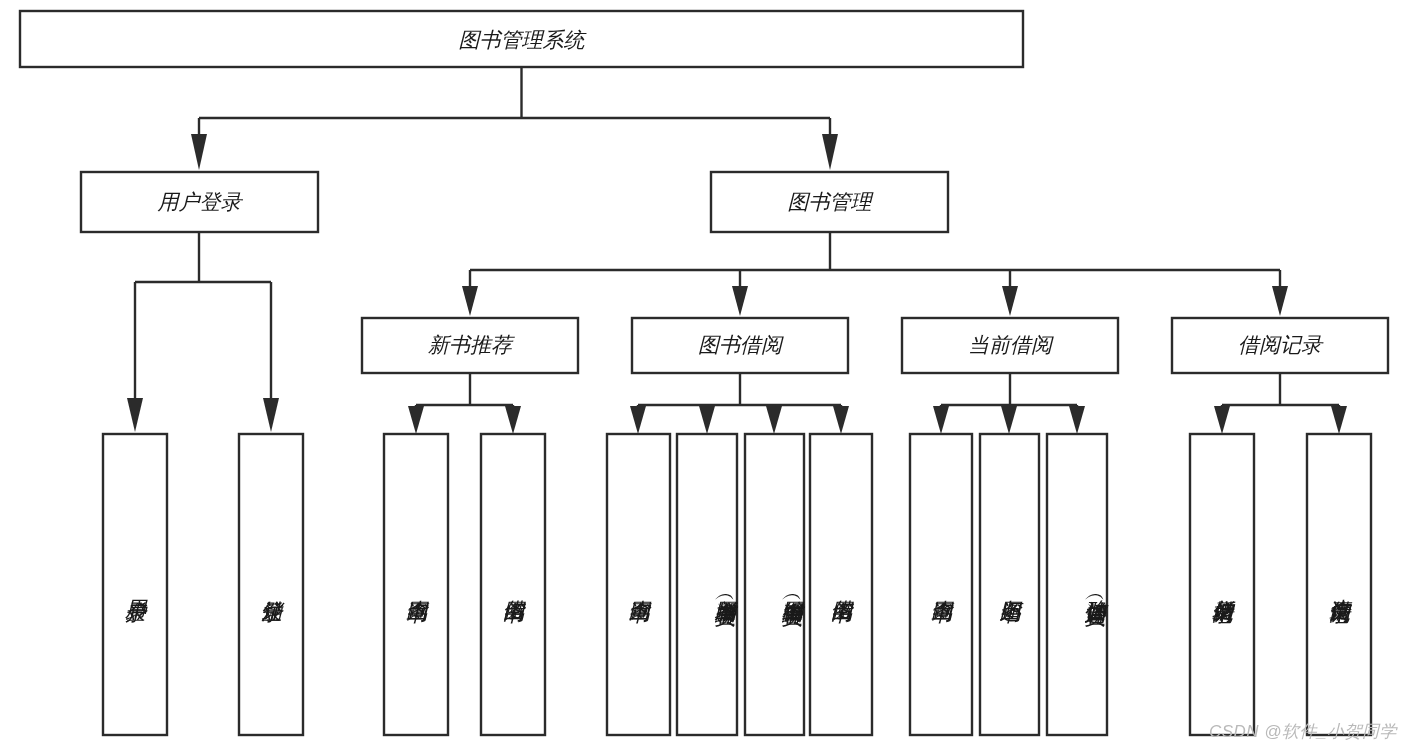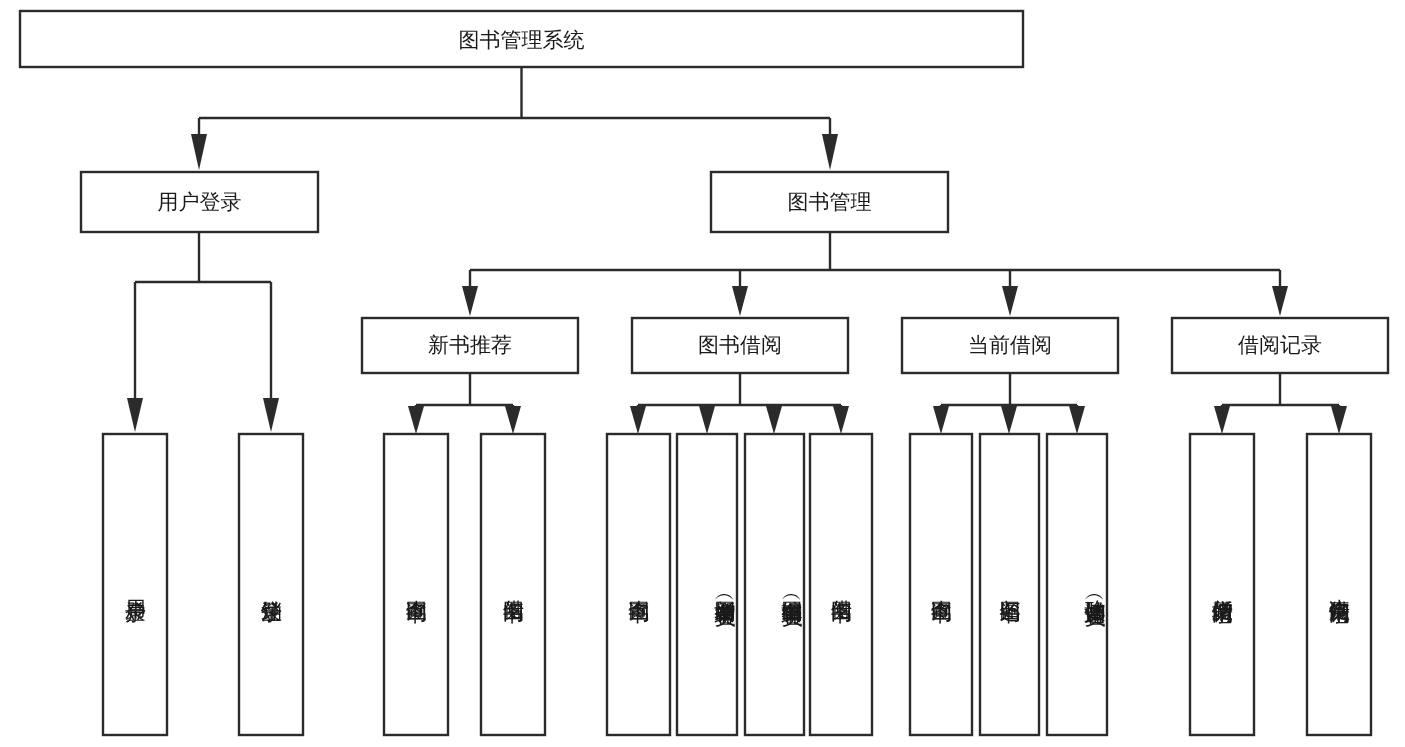--- a/index.html
+++ b/index.html
@@ -11,20 +11,21 @@
     width: 1405px;
     height: 747px;
     font-family: "Liberation Sans", "DejaVu Sans", sans-serif;
     position: relative;
     overflow: hidden;
   }
   #diagram-root {
     position: relative;
     width: 1405px;
     height: 747px;
+    font-style: italic;
   }
   svg#tree-svg {
     position: absolute;
     left: 0;
     top: 0;
     width: 1405px;
     height: 747px;
   }
   .node-box {
     fill: #ffffff;
@@ -208,13 +209,14 @@
   <div class="leaf-label-v" style="left:745px; top:442px; width:59px; height:290px;">编辑图书（管理员）</div>
   <div class="leaf-label-v centered" style="left:810px; top:434px; width:62px; height:301px;">借阅图书</div>
 
   <div class="leaf-label-v centered" style="left:910px; top:434px; width:62px; height:301px;">查询图书</div>
   <div class="leaf-label-v centered" style="left:980px; top:434px; width:59px; height:301px;">归还图书</div>
   <div class="leaf-label-v" style="left:1047px; top:442px; width:60px; height:290px;">确认归还（管理员）</div>
 
   <div class="leaf-label-v centered" style="left:1190px; top:434px; width:64px; height:301px;">新增借阅记录</div>
   <div class="leaf-label-v centered" style="left:1307px; top:434px; width:64px; height:301px;">查询借阅记录</div>
 
+  <div class="watermark">CSDN @软件_小贺同学</div>
 </div>
 
 </body></html>

